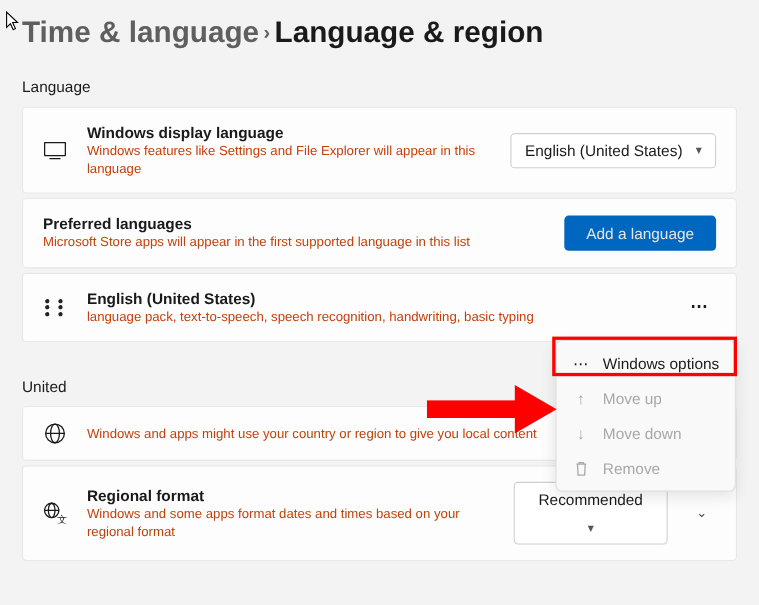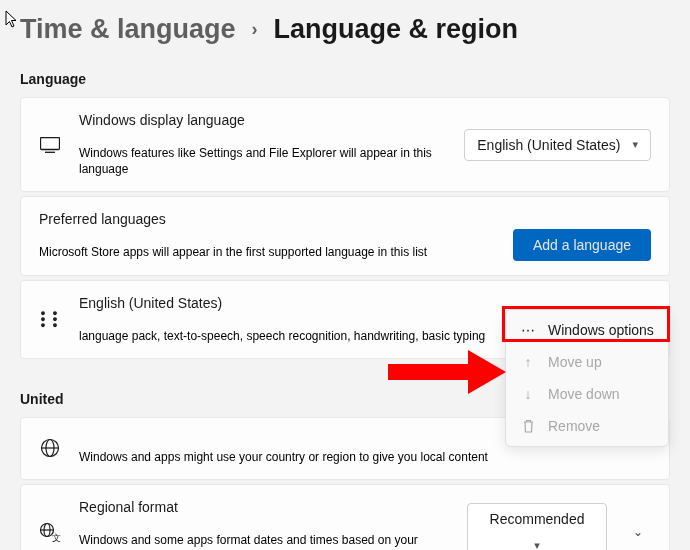--- a/index.html
+++ b/index.html
@@ -8,30 +8,30 @@
       background: #f3f3f3;
       width: 690px;
       height: 550px;
       overflow: hidden;
       font-size: 14px;
       color: #1a1a1a;
     }
     .breadcrumb {
       display: flex;
       align-items: center;
-      gap: 16px;
+      gap: 4px;
       padding: 14px 20px 18px 20px;
       font-size: 27px;
       font-weight: 600;
     }
     .breadcrumb-parent { color: #5f5f5f; font-weight: 600; }
     .breadcrumb-chevron { color: #5f5f5f; font-size: 18px; }
     .section-header {
       font-size: 14px;
-      font-weight: 700;
+      font-weight: 400;
       padding: 8px 20px 10px 20px;
       color: #1a1a1a;
     }
     .card {
       background: #fdfdfd;
       border: 1px solid #e8e8e8;
       border-radius: 4px;
       margin: 0 20px 4px 20px;
       padding: 14px 18px;
       display: flex;
@@ -39,22 +39,22 @@
       gap: 18px;
     }
     .card-icon {
       width: 22px;
       display: flex;
       justify-content: center;
       flex-shrink: 0;
       color: #1a1a1a;
     }
     .card-body { flex: 1; min-width: 0; }
-    .card-title { font-size: 14px; font-weight: 400; color: #1a1a1a; }
-    .card-sub { font-size: 12px; color: #000000; line-height: 1.35; margin-top: 17px; }
+    .card-title { font-size: 14px; font-weight: 700; color: #1a1a1a; }
+    .card-sub { font-size: 12px; color: #c2410c; line-height: 1.35; margin-top: 1px; }
     .dropdown {
       border: 1px solid #d0d0d0;
       background: #fff;
       border-radius: 4px;
       padding: 7px 12px;
       display: flex;
       align-items: center;
       gap: 12px;
       font-size: 14px;
       min-width: 180px;
@@ -72,21 +72,21 @@
       font-size: 14px;
       cursor: pointer;
     }
     .card-pref {
       background: #fdfdfd;
       border: 1px solid #e8e8e8;
       border-radius: 4px;
       margin: 0 20px 4px 20px;
       padding: 14px 18px;
       display: flex;
-      align-items: flex-end;
+      align-items: center;
       justify-content: space-between;
     }
     .pref-left { flex: 1; }
     .drag-handle {
       width: 22px;
       display: flex;
       justify-content: center;
       color: #222;
       cursor: grab;
     }

